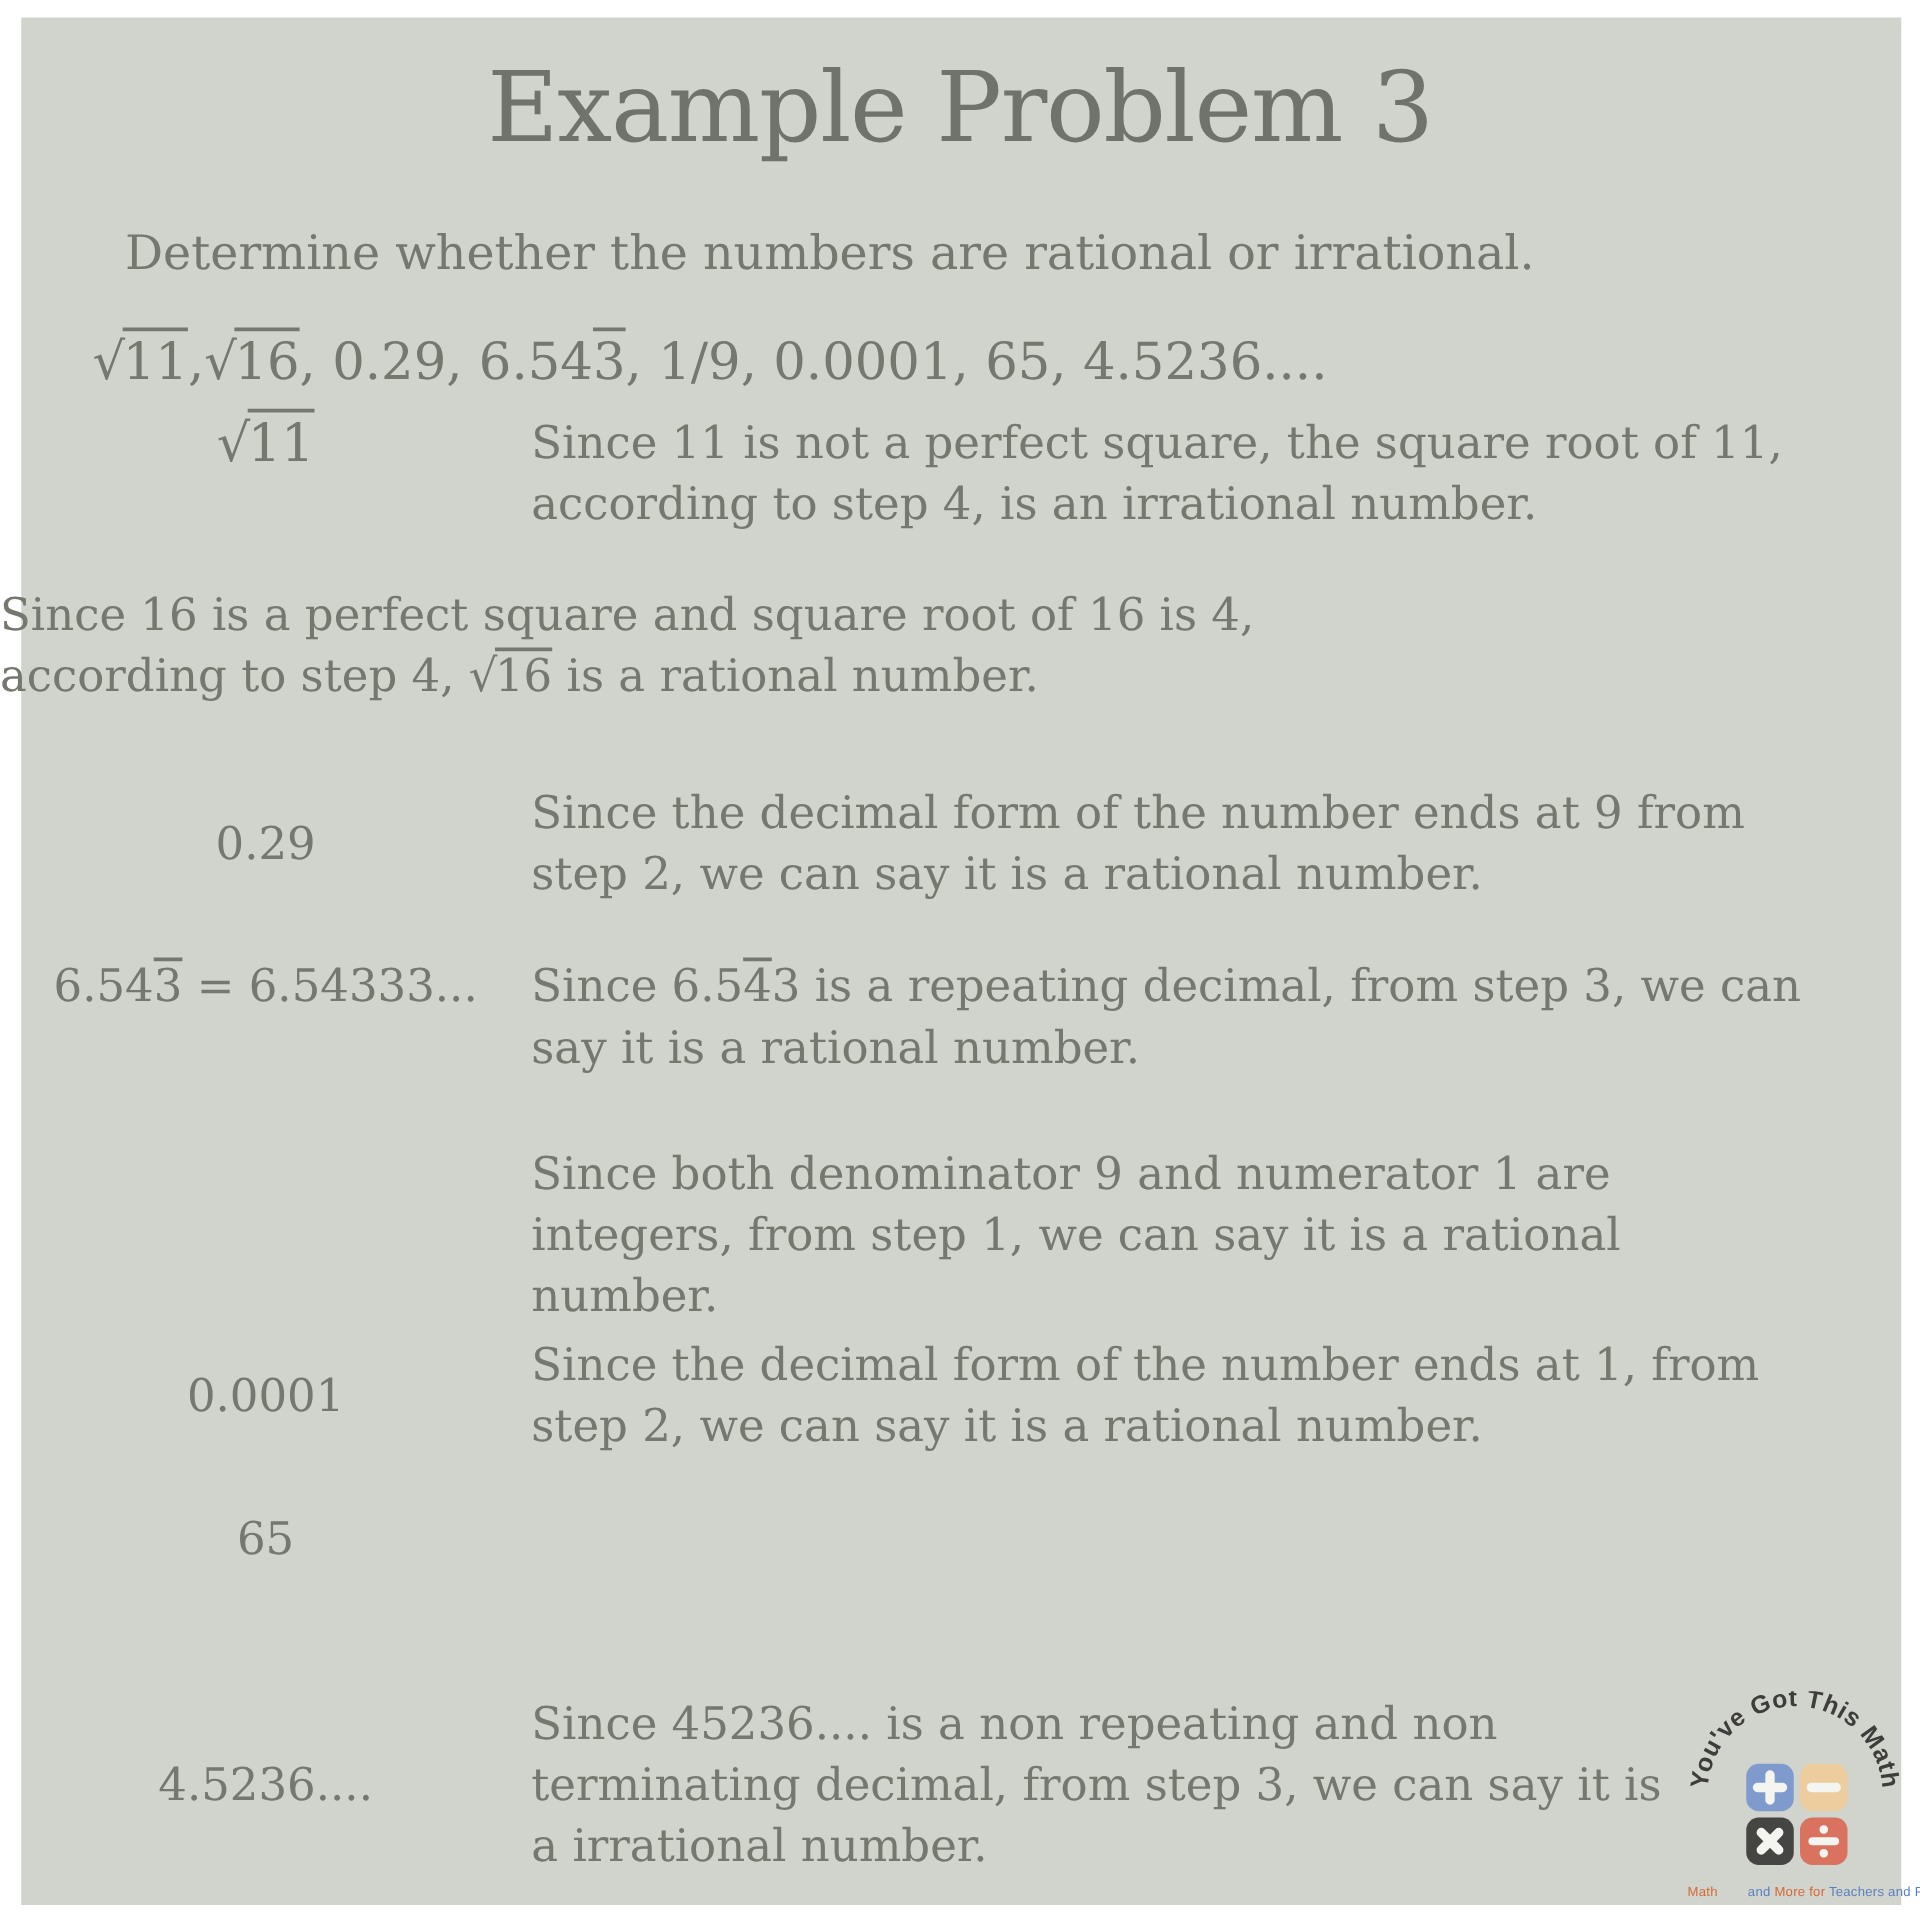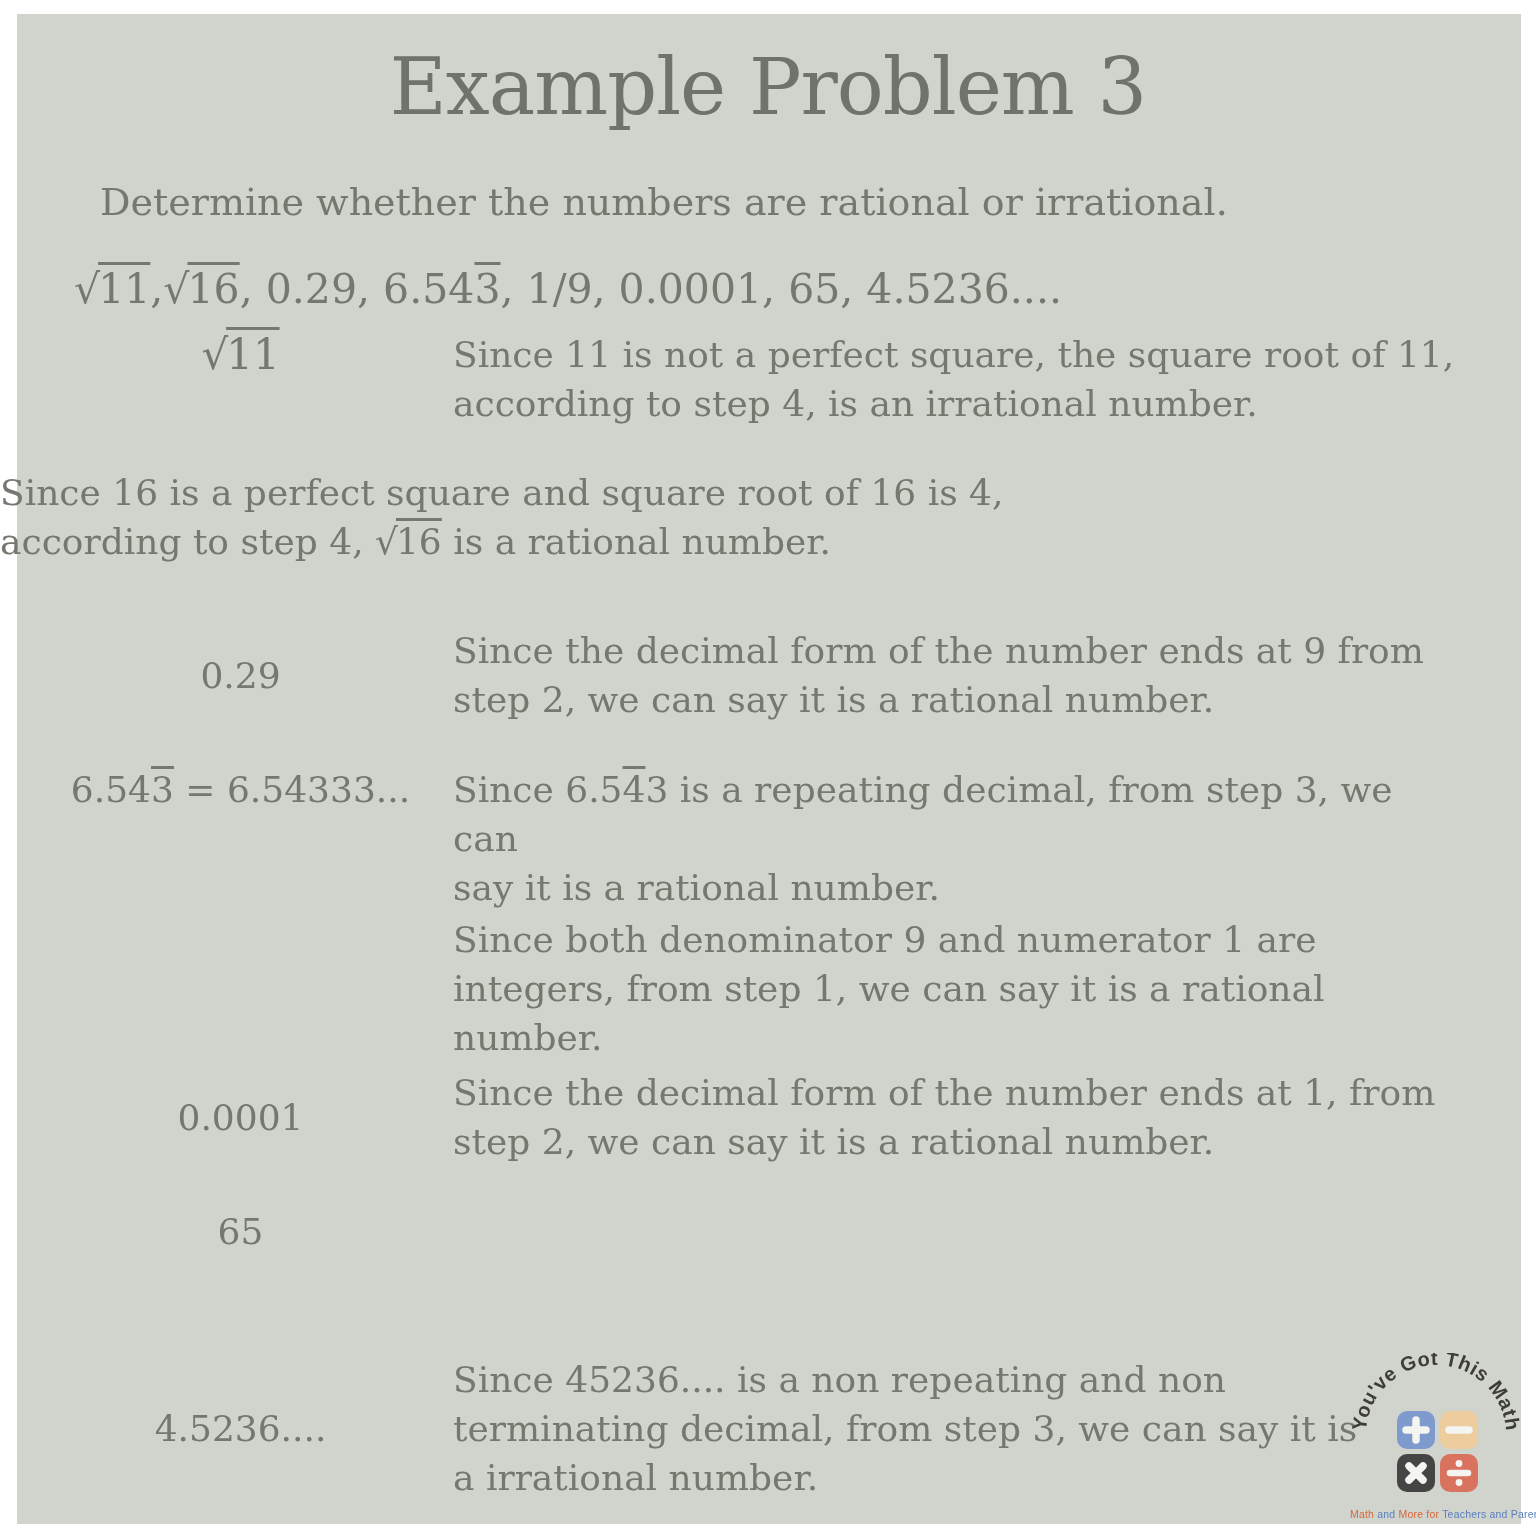--- a/index.html
+++ b/index.html
@@ -37,21 +37,20 @@
     position:absolute;left:0;right:80px;
     display:flex;
     font-size:36px;
     line-height:49px;
   }
   .row .lbl{
     width:425px;flex:0 0 425px;
     display:flex;justify-content:center;align-items:flex-start;
     text-align:center;
     white-space:nowrap;
-    padding-left:28px;
   }
   .row.vcenter .lbl{align-items:center;}
   .row .txt{
     flex:1 1 auto;
     white-space:pre-line;
   }
   .sqrtlbl{font-size:42px;}
   .sqrt{white-space:nowrap;}
   .sqrt .sign{letter-spacing:-2px;}
   .rad{
@@ -170,14 +169,14 @@
       <path d="M 59 113 L 73 127 M 73 113 L 59 127" stroke="#f4f4f1" stroke-width="7.5" stroke-linecap="round" fill="none"></path>
     </g>
 
     <g>
       <rect x="90" y="101" width="38" height="38" rx="10" fill="#da7260"></rect>
       <path d="M 100 120 H 118" stroke="#f4f4f1" stroke-width="6.5" stroke-linecap="round" fill="none"></path>
       <circle cx="109" cy="110.5" r="3.4" fill="#f4f4f1"></circle>
       <circle cx="109" cy="129.5" r="3.4" fill="#f4f4f1"></circle>
     </g>
   </svg>
-  <div class="logo-tagline"><span style="color: rgb(212, 105, 59);">Math</span><span style="color: rgb(90, 127, 192);"> and </span><span style="color: rgb(212, 105, 59);">More</span><span style="color: rgb(212, 105, 59);"> for </span><span style="color: rgb(90, 127, 192);">Teachers and Parents</span></div>
+  <div class="logo-tagline"><span style="color: rgb(212, 105, 59);">Math</span><span style="color: rgb(90, 127, 192); padding-left: 21px;"> and </span><span style="color: rgb(212, 105, 59);">More</span><span style="color: rgb(212, 105, 59);"> for </span><span style="color: rgb(90, 127, 192);">Teachers and Parents</span></div>
 </div>
 
 </body></html>

